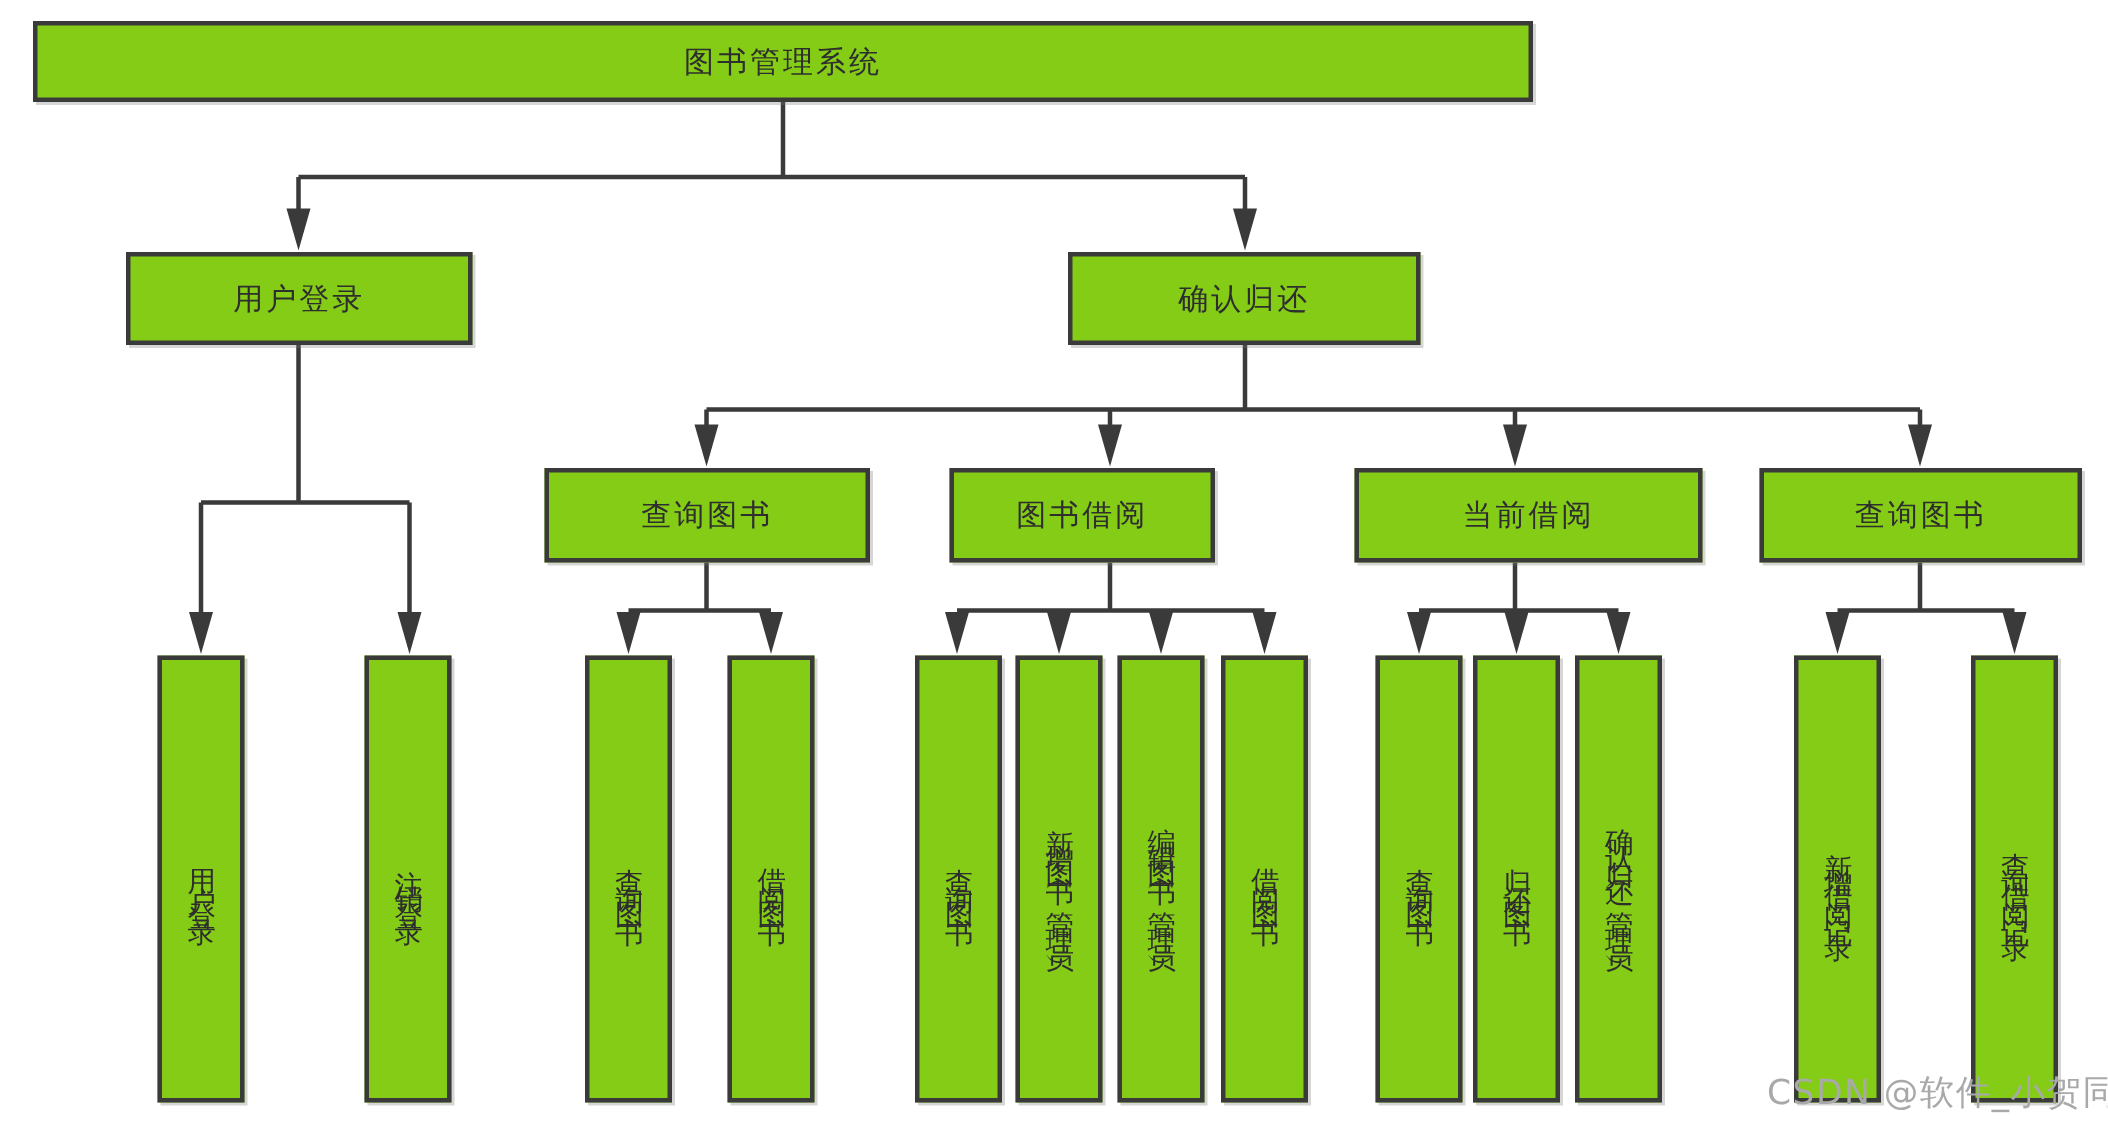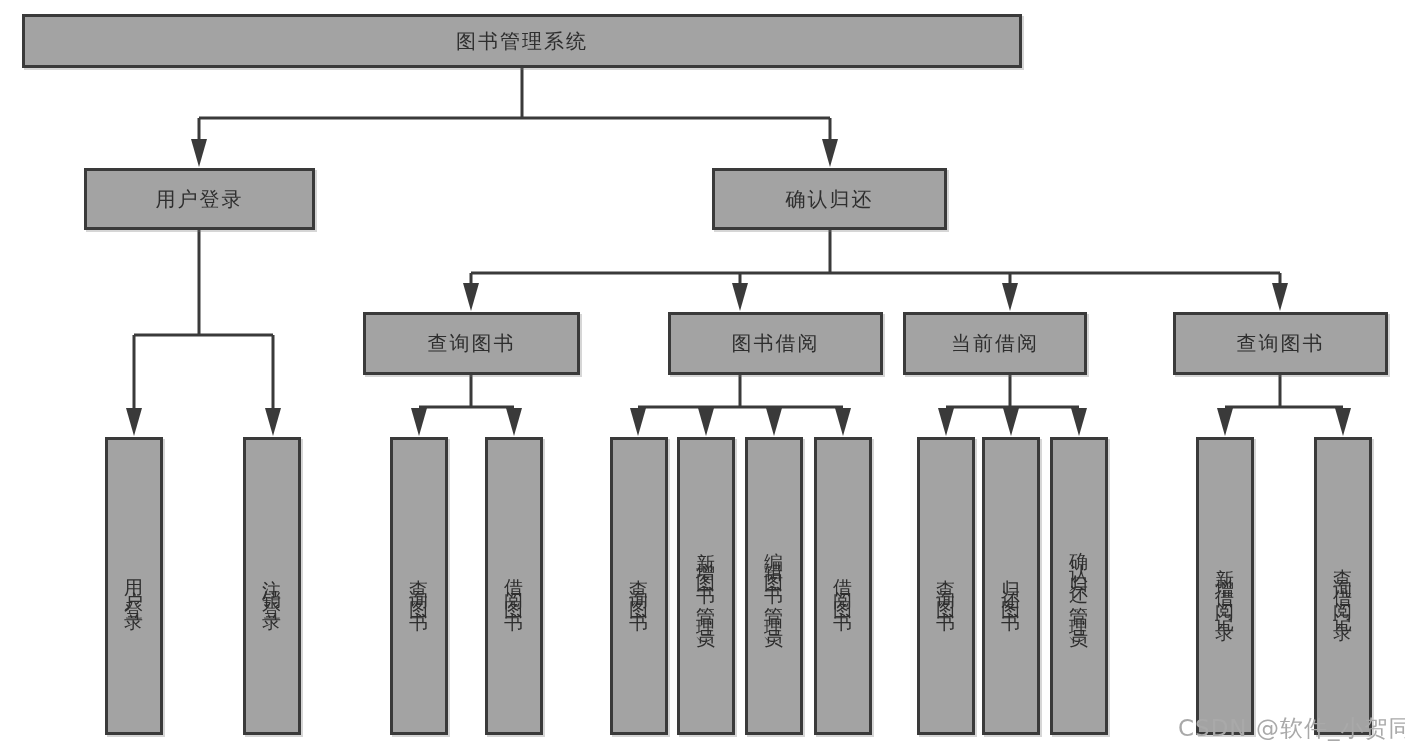--- a/index.html
+++ b/index.html
@@ -15,21 +15,21 @@
     background:var(--bg);
     overflow:hidden;
     font-family:"DejaVu Sans","Liberation Sans",sans-serif;
   }
   .connectors{position:absolute;left:0;top:0;width:1405px;height:747px;}
   .connectors path{stroke:var(--line);stroke-width:3;fill:none;}
   .connectors polygon{fill:var(--line);stroke:none;}
   .box{
     position:absolute;box-sizing:border-box;
     border:3px solid var(--line);
-    background:#a3a3a3;
+    background:#84cc16;
     display:flex;align-items:center;justify-content:center;
     box-shadow:2px 2px 0 rgba(120,120,120,0.30);
   }
   .lbl{
     font-size:20px;color:var(--text);letter-spacing:2px;white-space:nowrap;
   }
   .vlbl{
     writing-mode:vertical-rl;text-orientation:mixed;
     font-size:19px;color:var(--text);letter-spacing:11px;line-height:1;
     white-space:nowrap;
@@ -84,24 +84,24 @@
   <div class="box" style="left:84px;top:168px;width:231px;height:62px">
     <span class="lbl">用户登录</span>
   </div>
   <div class="box" style="left:712px;top:168px;width:235px;height:62px">
     <span class="lbl">确认归还</span>
   </div>
 
   <div class="box" style="left:363px;top:312px;width:217px;height:63px">
     <span class="lbl">查询图书</span>
   </div>
-  <div class="box" style="left:668px;top:312px;width:215px;height:63px">
+  <div class="box" style="left:633px;top:312px;width:177px;height:63px">
     <span class="lbl">图书借阅</span>
   </div>
-  <div class="box" style="left:903px;top:312px;width:184px;height:63px">
+  <div class="box" style="left:903px;top:312px;width:232px;height:63px">
     <span class="lbl">当前借阅</span>
   </div>
   <div class="box" style="left:1173px;top:312px;width:215px;height:63px">
     <span class="lbl">查询图书</span>
   </div>
 
   <div class="box" style="left:105px;top:437px;width:58px;height:298px">
     <span class="vlbl">用户登录</span>
   </div>
   <div class="box" style="left:243px;top:437px;width:58px;height:298px">

